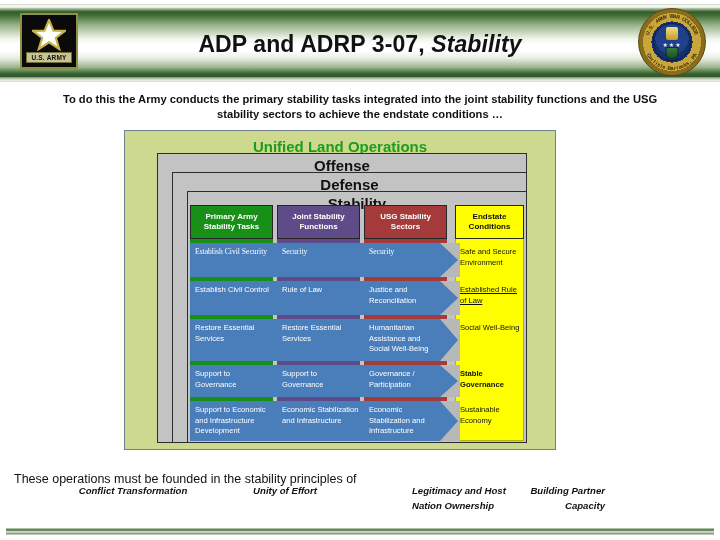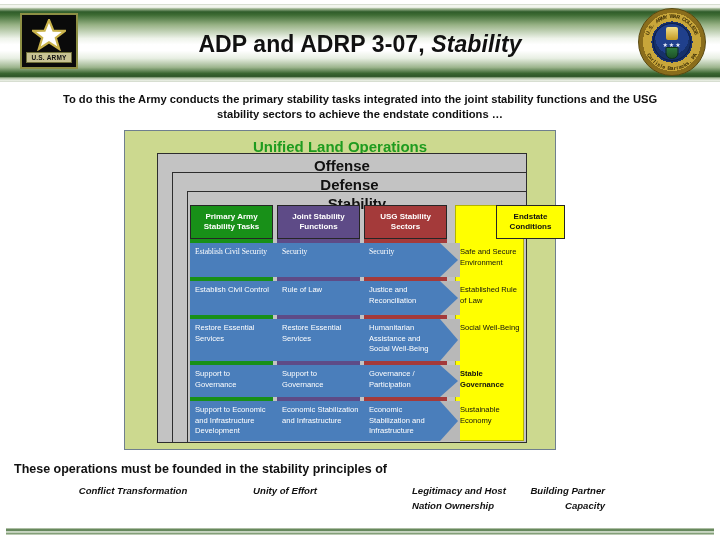--- a/index.html
+++ b/index.html
@@ -110,21 +110,21 @@
 
   
   .colhead {
     position: absolute; top: 0; height: 34px; border: 1.2px solid #262626;
     display: flex; align-items: center; justify-content: center; text-align: center;
     font-size: 8px; font-weight: bold; color: #ffffff; line-height: 10px; padding: 0 2px;
   }
   #head-green  { left: 0px;   width: 83px;  background: #189018; }
   #head-purple { left: 87px;  width: 83px;  background: #5e4b87; }
   #head-red    { left: 174px; width: 83px;  background: #a43a3a; }
-  #head-yellow { left: 265px; width: 69px;  background: #ffff00; color: #111; border-color:#262626;margin-left:41px; }
+  #head-yellow { left: 265px; width: 69px;  background: #ffff00; color: #111; border-color:#262626; }
 
   
   .wedge-col { position: absolute; left: 246px; top: 34px; width: 22px; height: 202px; background: transparent; }
 
   
   .arrow-row {
     position: absolute; left: 0; background: #4a7ebb;
     -webkit-clip-path: polygon(0 0, calc(100% - 18px) 0, 100% 50%, calc(100% - 18px) 100%, 0 100%);
     clip-path: polygon(0 0, calc(100% - 18px) 0, 100% 50%, calc(100% - 18px) 100%, 0 100%);
     width: 268px;
@@ -137,22 +137,22 @@
   .ac3 { left: 179px; width: 74px; }
 
   
   .end-cell {
     position: absolute; left: 270px; width: 62px;
     font-size: 7.6px; color: #111; line-height: 10.5px;
   }
 
   
   .bottom-line {
-    position: absolute; left: 14px; top: 462px;
-    font-size: 12.5px; font-weight: bold; color: #111;
+    position: absolute; left: 14px; top: 472px;
+    font-size: 12.5px; font-weight: normal; color: #111;
   }
   .principle {
     position: absolute; font-size: 9.6px; font-style: italic; font-weight: bold;
     color: #111; line-height: 15px;
   }
   #pr-0 { left: 78px;  top: 483px; width: 110px; text-align: center; }
   #pr-1 { left: 225px; top: 483px; width: 120px; text-align: center; }
   #pr-2 { left: 412px; top: 483px; width: 110px; text-align: left; }
   #pr-3 { left: 515px; top: 483px; width: 90px;  text-align: right; }
 
@@ -272,21 +272,21 @@
           <div class="arrow-cell ac2">Security</div>
           <div class="arrow-cell ac3">Security</div>
         </div>
         <div class="end-cell" style="top: 42px;">Safe and Secure Environment</div>
         <div style="position: absolute; left: 246px; top: 76px; width: 24px; height: 34px; background: rgb(184, 184, 184);"></div>
         <div class="arrow-row" style="top: 76px; height: 34px;">
           <div class="arrow-cell ac1">Establish Civil Control</div>
           <div class="arrow-cell ac2">Rule of Law</div>
           <div class="arrow-cell ac3">Justice and Reconciliation</div>
         </div>
-        <div class="end-cell" style="top: 80px;">Established Rule of Law</div>
+        <div class="end-cell" style="top: 80px; text-decoration: underline;">Established Rule of Law</div>
         <div style="position: absolute; left: 246px; top: 114px; width: 24px; height: 42px; background: rgb(184, 184, 184);"></div>
         <div class="arrow-row" style="top: 114px; height: 42px;">
           <div class="arrow-cell ac1">Restore Essential Services</div>
           <div class="arrow-cell ac2">Restore Essential Services</div>
           <div class="arrow-cell ac3">Humanitarian Assistance and Social Well-Being</div>
         </div>
         <div class="end-cell" style="top: 118px;">Social Well-Being</div>
         <div style="position: absolute; left: 246px; top: 160px; width: 24px; height: 32px; background: rgb(184, 184, 184);"></div>
         <div class="arrow-row" style="top: 160px; height: 32px;">
           <div class="arrow-cell ac1">Support to Governance</div>

